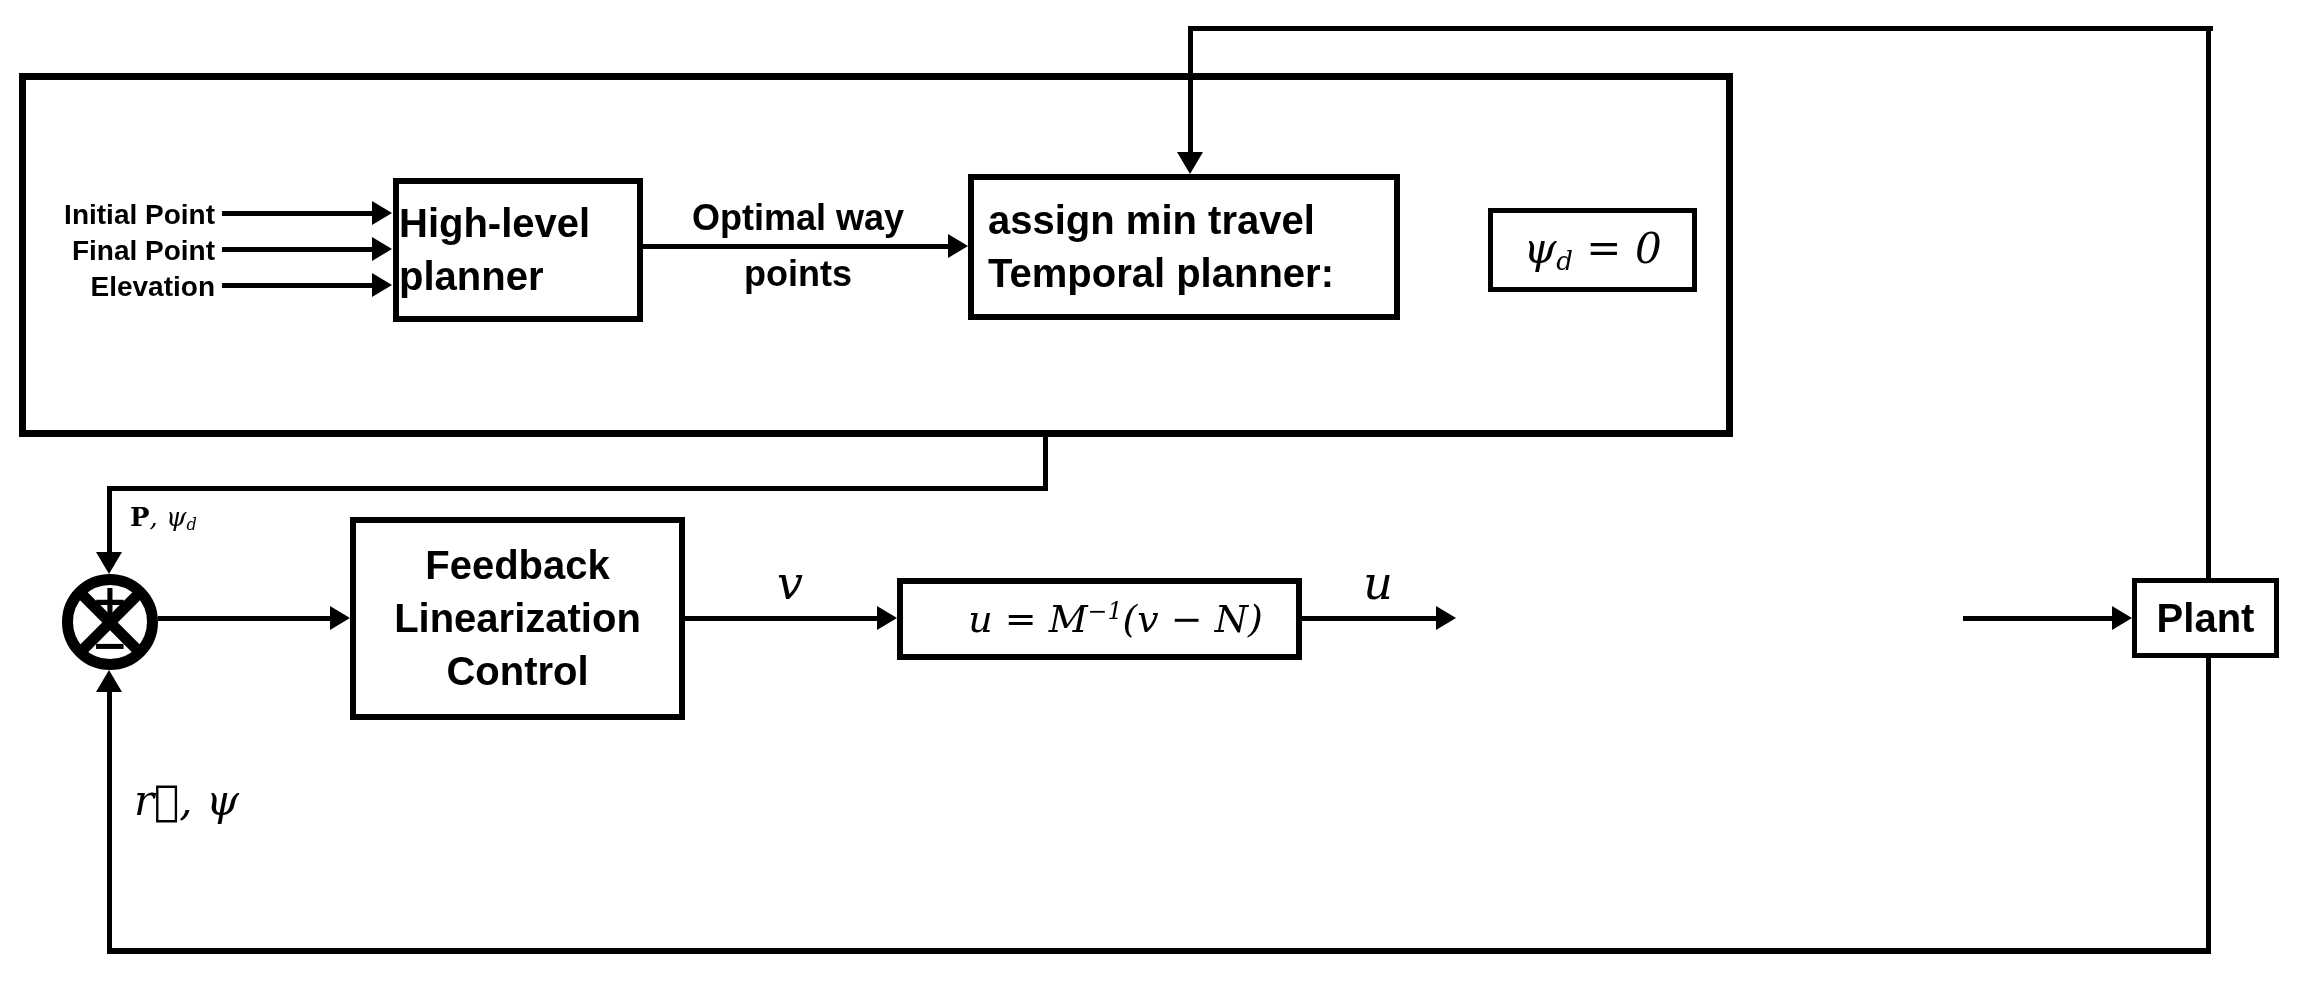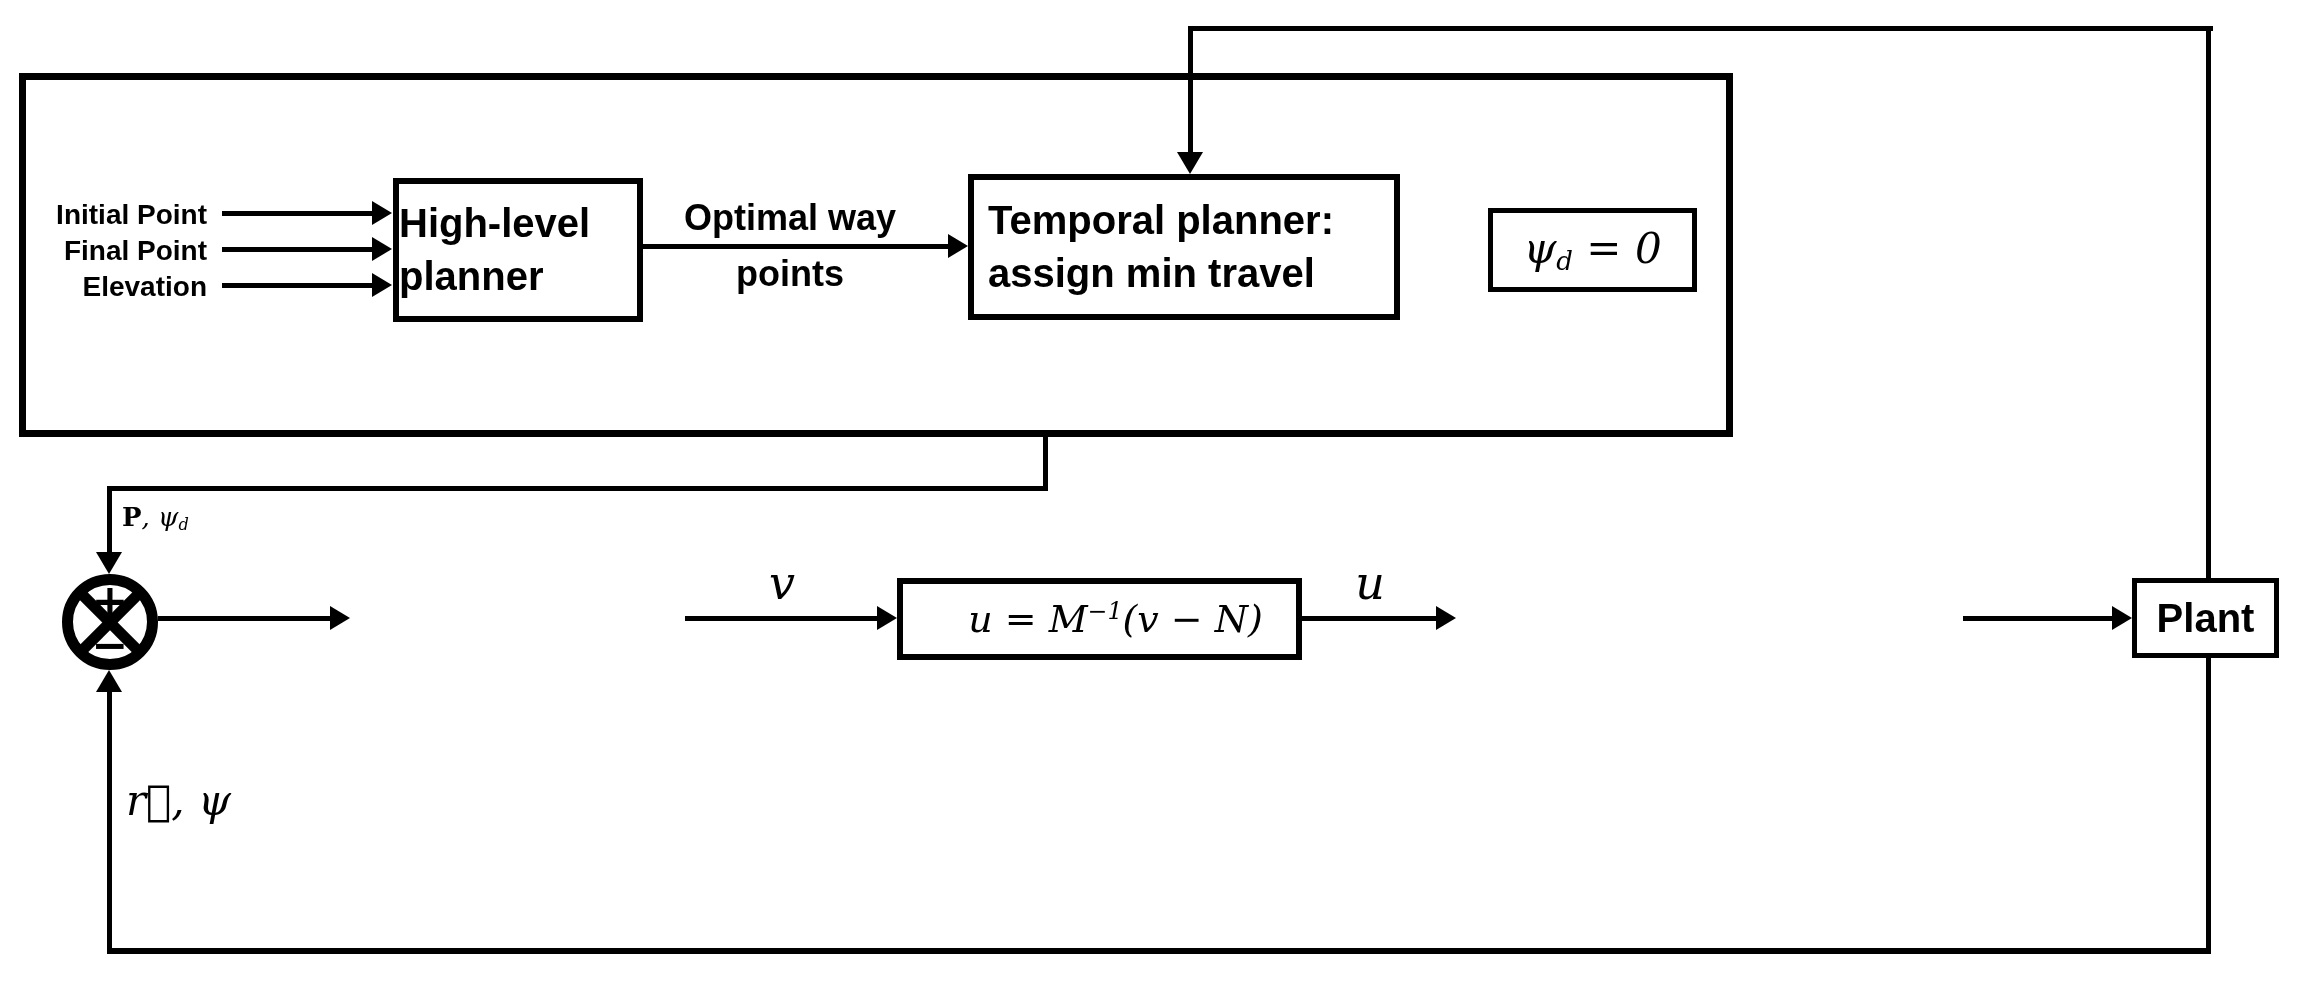--- a/index.html
+++ b/index.html
@@ -5,21 +5,21 @@
   html,body{margin:0;padding:0;background:#ffffff;}
   #canvas{position:relative;width:2306px;height:982px;background:#ffffff;overflow:hidden;
           font-family:"Liberation Sans",sans-serif;color:#000;}
   .box{position:absolute;border:6px solid #000;background:#fff;box-sizing:border-box;
        display:flex;flex-direction:column;justify-content:center;}
   .hline,.vline{position:absolute;background:#000;}
   .ah{position:absolute;width:0;height:0;}
   .ah.right{border-top:12px solid transparent;border-bottom:12px solid transparent;border-left:20px solid #000;}
   .ah.down{border-left:13px solid transparent;border-right:13px solid transparent;border-top:22px solid #000;}
   .ah.up{border-left:13px solid transparent;border-right:13px solid transparent;border-bottom:22px solid #000;}
-  .lbl{position:absolute;white-space:nowrap;}
+  .lbl{position:absolute;white-space:nowrap;padding-left:8px;}
   .sans-sm{font-size:28px;font-weight:600;line-height:34px;}
   .sans-md{font-size:36px;font-weight:600;line-height:44px;}
   .boxtext{font-size:40px;font-weight:600;line-height:1.32;}
   .math{font-family:"DejaVu Serif",serif;font-style:italic;}
   .math b{font-style:normal;font-weight:700;}
   sub,sup{font-size:62%;}
   sub{vertical-align:-0.25em;}
   sup{vertical-align:0.55em;}
   .sum{position:absolute;left:62px;top:574px;width:96px;height:96px;border:11px solid #000;
        border-radius:50%;background:#fff;box-sizing:border-box;}
@@ -76,30 +76,35 @@
   <div class="hline" style="left:107px;top:948px;width:2104px;height:6px;"></div>
   <div class="vline" style="left:107px;top:692px;width:5px;height:261px;"></div>
   <div class="ah up" style="left:96px;top:670px;"></div>
 
   <div class="box" style="left:393px;top:178px;width:250px;height:144px;">
     <div class="boxtext">High-level</div>
     <div class="boxtext">planner</div>
   </div>
 
   <div class="box" style="left:968px;top:174px;width:432px;height:146px;padding-left:14px;">
+    <div class="boxtext">assign min travel</div>
     <div class="boxtext">Temporal planner:</div>
-    <div class="boxtext">assign min travel</div>
   </div>
 
   <div class="box tcenter" style="left:1488px;top:208px;width:209px;height:84px;border-width:5px;">
     <div class="math" style="font-size:42px;">
       <span>ψ</span><sub>d</sub><span> = 0</span>
     </div>
   </div>
 
+  <div class="box tcenter" style="left:350px;top:517px;width:335px;height:203px;">
+    <div class="boxtext">Feedback</div>
+    <div class="boxtext">Linearization</div>
+    <div class="boxtext">Control</div>
+  </div>
 
   <div class="box tcenter" style="left:897px;top:578px;width:405px;height:82px;">
     <div class="math" style="font-size:38px;padding-left:32px;">
       <span>u</span><span> = </span><span>M</span><sup>−1</sup><span>(v − N)</span>
     </div>
   </div>
 
 
   <div class="box tcenter" style="left:2132px;top:578px;width:147px;height:80px;border-width:5px;">
     <div class="boxtext">Plant</div>

